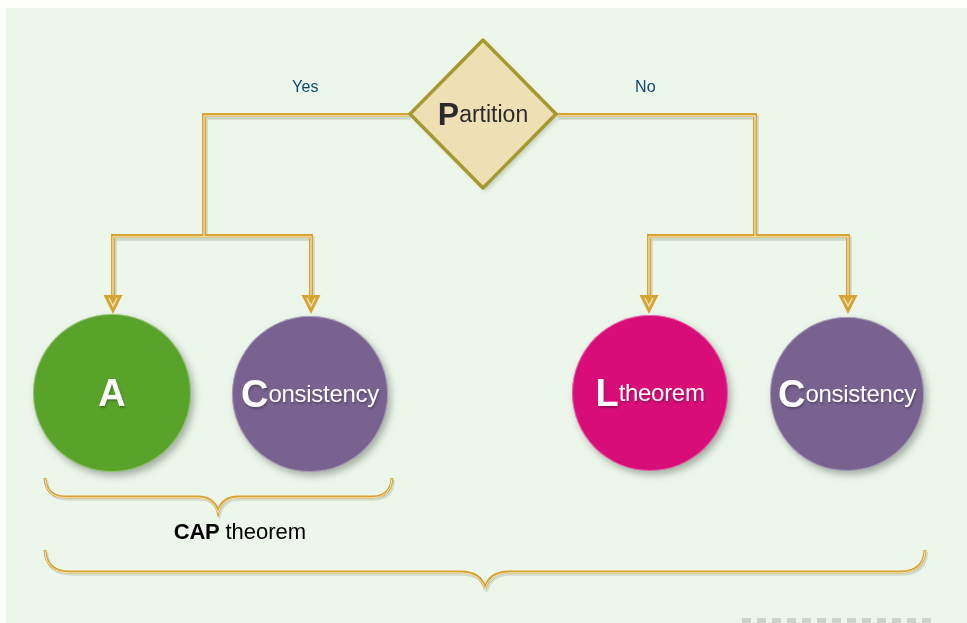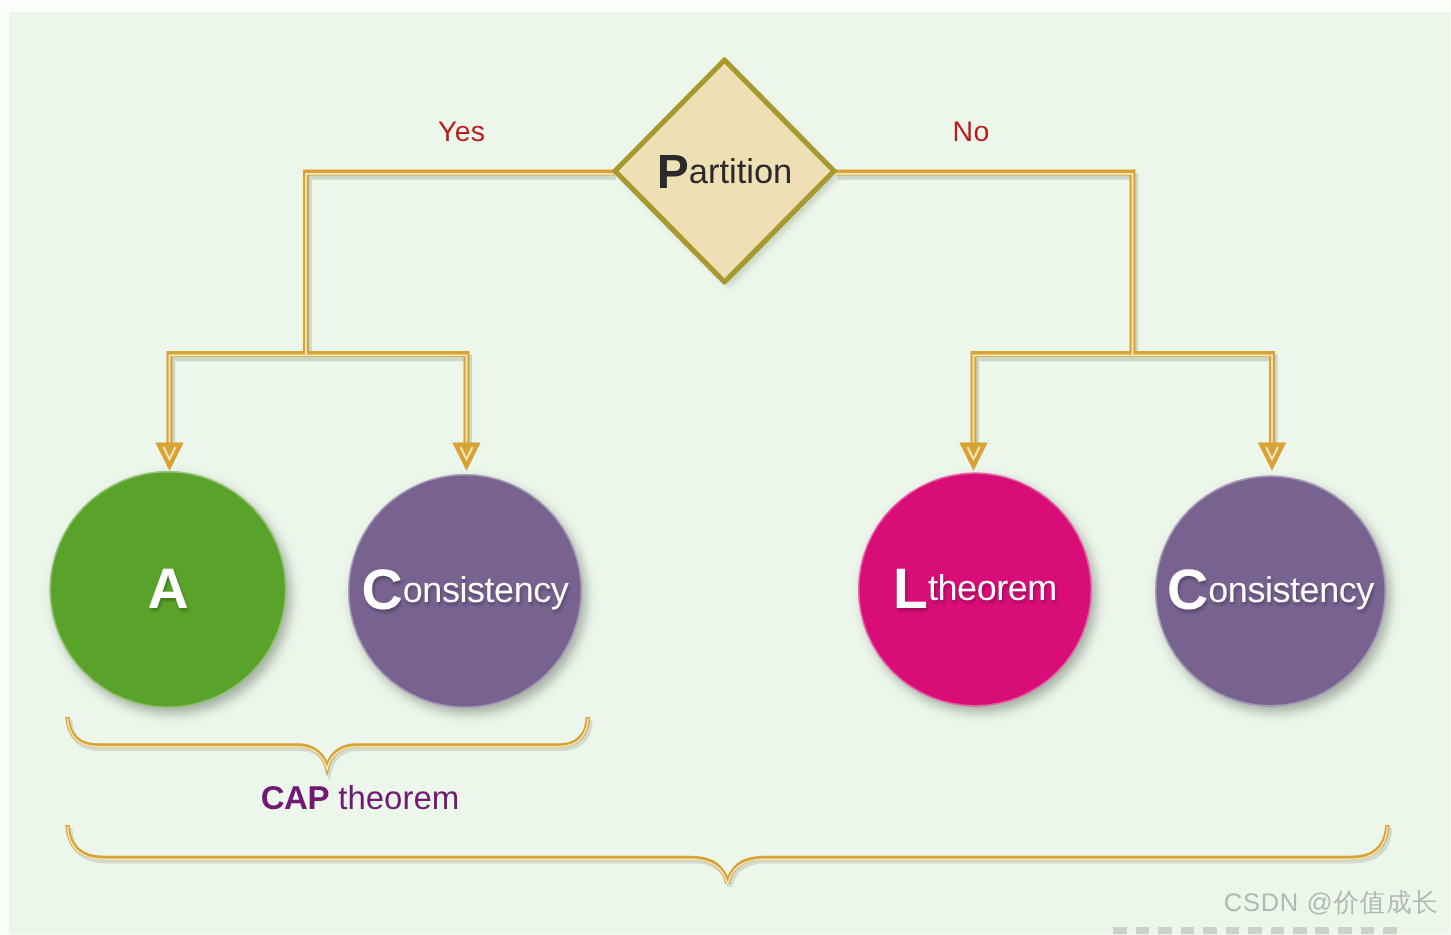--- a/index.html
+++ b/index.html
@@ -7,21 +7,21 @@
   .stage{
     position:relative;width:967px;height:623px;
     background:#edf6eb;overflow:hidden;
   }
   .edge-strip{position:absolute;background:#fdfffd;}
   .edge-top{left:0;top:0;width:967px;height:8px;}
   .edge-left{left:0;top:0;width:6px;height:623px;}
   .shapes{position:absolute;left:0;top:0;}
   .abs{position:absolute;}
   .branch-label{
-    font-size:19px;color:#b91c1c;letter-spacing:.2px;
+    font-size:16px;color:#0c4a6e;letter-spacing:.2px;
   }
   .diamond-label{
     left:408px;top:38px;width:150px;height:152px;
     display:flex;align-items:center;justify-content:center;
     color:#2a2a2a;white-space:nowrap;
   }
   .diamond-label .initial{font-size:32px;font-weight:800;}
   .diamond-label .rest{font-size:23px;font-weight:400;}
   .node{
     border-radius:50%;
@@ -30,21 +30,21 @@
     box-shadow:3px 4px 7px rgba(95,110,95,.5), inset 0 0 0 1px rgba(255,255,255,.35);
     text-shadow:1px 2px 2px rgba(0,0,0,.25);
   }
   .node .initial{font-size:38px;font-weight:800;}
   .node .rest{font-size:24px;font-weight:400;letter-spacing:-0.3px;}
   .node-availability{left:33px;top:314px;width:158px;height:158px;}
   .node-consistency-left{left:232px;top:316px;width:156px;height:156px;}
   .node-latency{left:572px;top:315px;width:156px;height:156px;}
   .node-consistency-right{left:770px;top:317px;width:154px;height:154px;}
   .theorem-label{
-    width:220px;text-align:center;color:#701a75;
+    width:220px;text-align:center;color:#000000;
     font-size:22px;white-space:nowrap;
   }
   .theorem-label .bold{font-weight:700;letter-spacing:-0.3px;}
   .theorem-label .rest{font-weight:400;}
   .cap-label{left:130px;top:519px;}
   .pacelc-label{left:371px;top:597px;}
   .watermark{
     right:8px;top:590px;font-size:17px;letter-spacing:.5px;
     white-space:nowrap;
   }
@@ -129,16 +129,15 @@
   </div>
   <div class="abs node node-consistency-right" style="background: rgb(119, 98, 144);">
     <span class="initial">C</span>
       <span class="rest">onsistency</span>
   </div>
 
   <div class="abs theorem-label cap-label">
     <span class="bold">CAP</span><span class="rest"> theorem</span>
   </div>
 
-  <div class="abs watermark" style="color:#b2b9b3;">CSDN @价值成长</div>
   <div class="abs watermark-partial"></div>
 
 </div>
 
 </body></html>

